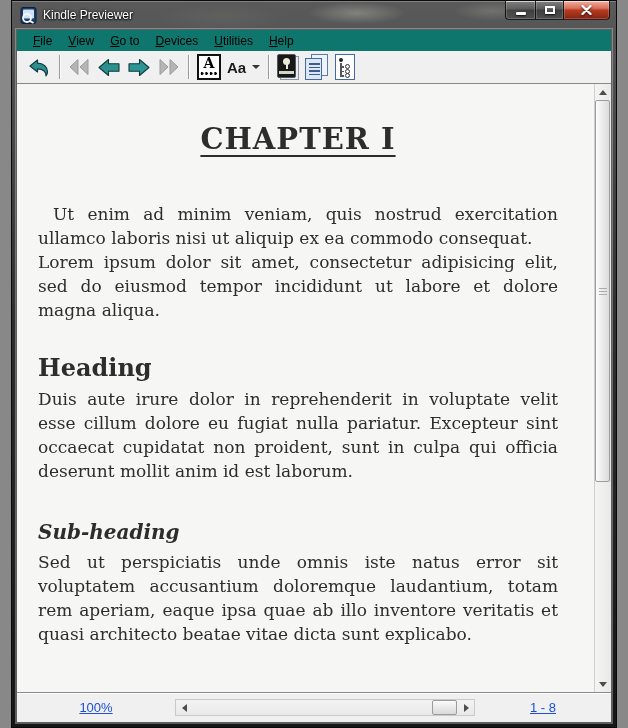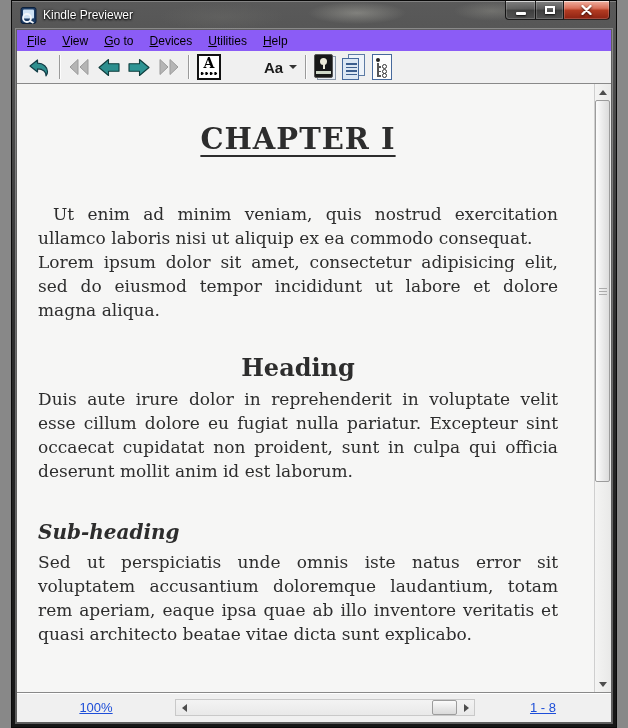--- a/index.html
+++ b/index.html
@@ -41,36 +41,36 @@
 
   
   .client {
     position:absolute; left:4px; right:4px; top:28px; bottom:4px;
     background:#f0f0f0; border:1px solid #5f5f5f;
     box-shadow: 0 0 0 1px rgba(255,255,255,0.3);
     display:flex; flex-direction:column; overflow:hidden;
   }
 
   
-  .menubar { height:21px; display:flex; align-items:center; padding-left:2px; background:#8b5cf6; flex:none; }
+  .menubar { height:21px; display:flex; align-items:center; padding-left:8px; background:#0f766e; flex:none; }
   .menu-item { font-size:12px; color:#000; padding:3px 8px; cursor:default; }
   .menu-item .mn { text-decoration:underline; }
 
   
   .toolbar { height:32px; display:flex; align-items:center; padding-left:7px; background:#f0f0f0; flex:none; }
   .tbtn { height:26px; min-width:28px; display:flex; align-items:center; justify-content:center; background:transparent; border:none; padding:0 3px; }
   .tsep { width:1px; height:24px; background:#9a9a9a; margin:0 5px; box-shadow:1px 0 0 #fdfdfd; }
 
   .bookview-ic { width:24px; height:26px; border:2px solid #111; background:#fff; display:flex; flex-direction:column; align-items:center; justify-content:flex-start; }
   .bookview-ic .bv-a { font-family:"DejaVu Serif", serif; font-weight:bold; font-size:14px; line-height:15px; color:#000; }
   .bookview-ic .bv-dots { width:18px; height:5px; margin-top:0px;
     background-image: radial-gradient(circle at 2px 2.5px, #000 1.3px, transparent 1.6px);
     background-size:4.5px 5px; background-repeat:repeat-x; }
 
-  .aa-label { font-size:15px; font-weight:bold; color:#1a1a1a; letter-spacing:0px;margin-left:37px; }
+  .aa-label { font-size:15px; font-weight:bold; color:#1a1a1a; letter-spacing:0px; }
   .caret-down { width:0; height:0; border-left:4px solid transparent; border-right:4px solid transparent; border-top:4px solid #333; margin-left:6px; }
 
   .cover-ic { position:relative; width:22px; height:26px; }
   .cover-ic .pg { position:absolute; right:0; top:2px; width:19px; height:24px; background:#e9eef4; border:1px solid #8a97a8; }
   .cover-ic .cv { position:absolute; left:0; top:0; width:19px; height:24px; background:#181818; border:1px solid #555; border-radius:2px; }
   .cover-ic .tree { position:absolute; left:6px; top:4px; width:7px; height:7px; background:#ece9d8; border-radius:50%; }
   .cover-ic .trunk { position:absolute; left:9px; top:10px; width:2px; height:5px; background:#ece9d8; }
   .cover-ic .ground { position:absolute; left:2px; top:17px; width:15px; height:3px; background:#cfd8c8; }
 
   .pages-ic { position:relative; width:23px; height:26px; }
@@ -86,21 +86,21 @@
 
   
   .content { flex:1; display:flex; background:#f6f6f5; border-top:1px solid #898989; border-bottom:1px solid #898989; overflow:hidden; }
   .page-text { flex:1; padding:36px 36px 0 21px; font-family:"DejaVu Serif", serif; color:#2d2d2d; overflow:hidden; }
 
   .chapter-title { text-align:center; font-size:29px; font-weight:bold; letter-spacing:1px;
     text-decoration:underline; text-decoration-thickness:2px; text-underline-offset:6px;
     margin-top:2px; margin-bottom:46px; }
   .body-para { font-size:17px; line-height:24px; text-align:justify; }
   .body-para.indent { text-indent:15px; }
-  .section-heading { font-size:24px; font-weight:bold; margin-top:31px; margin-bottom:5px;text-align:center; }
+  .section-heading { font-size:24px; font-weight:bold; margin-top:31px; margin-bottom:5px; }
   .sub-heading { font-size:20px; font-weight:bold; font-style:italic; margin-top:37px; margin-bottom:6px; }
 
   
   .vscroll { width:17px; flex:none; position:relative; background:linear-gradient(90deg,#f4f4f3,#e9e9e8); border-left:1px solid #cfcfcf; }
   .vs-btn { position:absolute; left:0; right:0; height:16px; display:flex; align-items:center; justify-content:center; }
   .vs-up { top:0; } .vs-down { bottom:0; }
   .tri-up { width:0; height:0; border-left:4px solid transparent; border-right:4px solid transparent; border-bottom:5px solid #4d4d4d; }
   .tri-down { width:0; height:0; border-left:4px solid transparent; border-right:4px solid transparent; border-top:5px solid #4d4d4d; }
   .vs-thumb { position:absolute; top:16px; left:0px; right:1px; height:382px;
     background:linear-gradient(90deg,#fcfcfc,#e8e8e8 60%,#dcdcdc); border:1px solid #9c9c9c; border-radius:2px;

